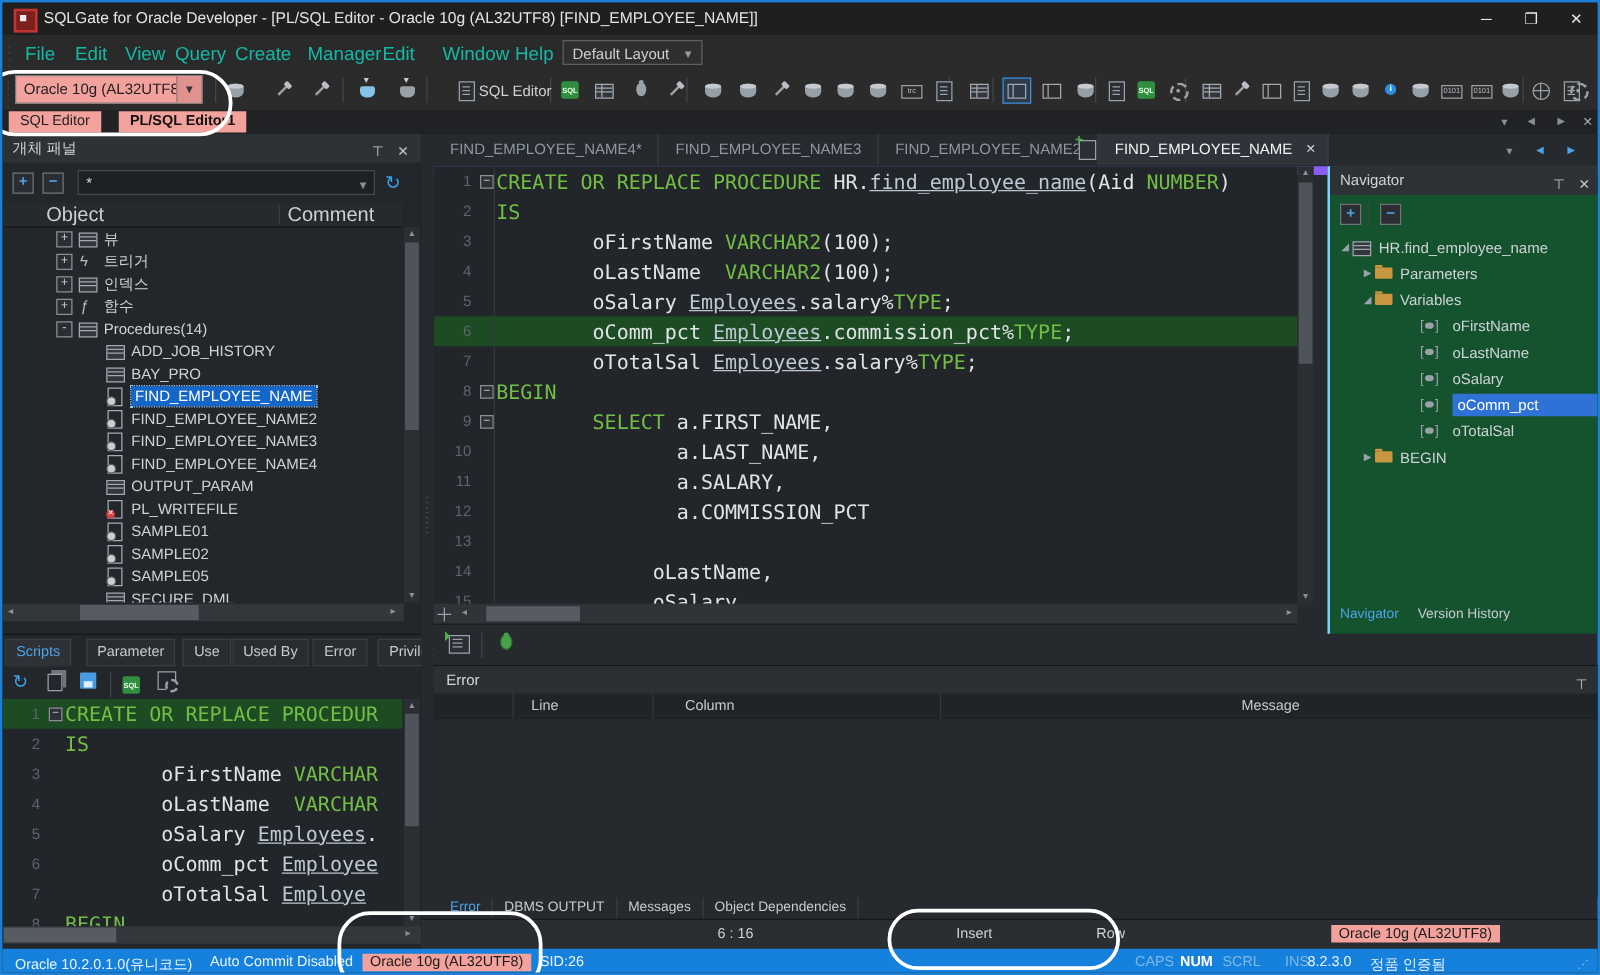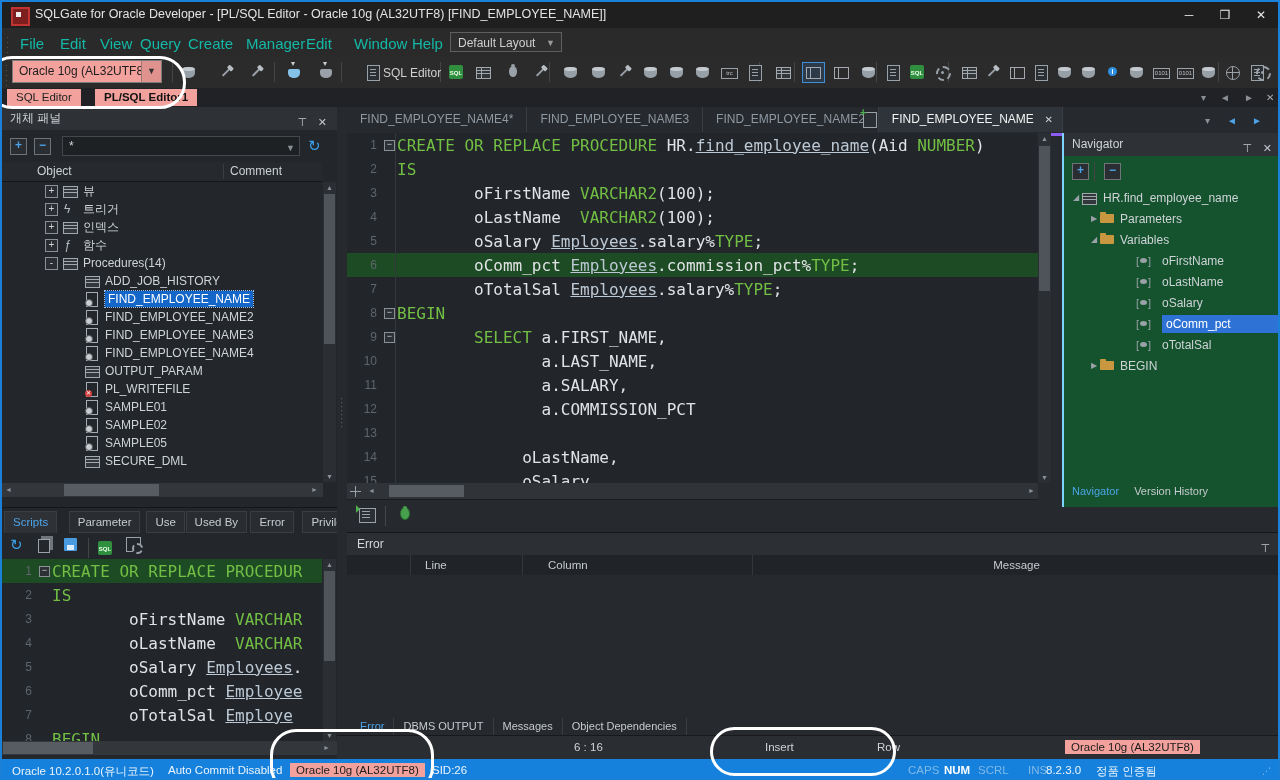--- a/index.html
+++ b/index.html
@@ -75,21 +75,21 @@
   #obj-panel{left:0;top:105px;width:335px;height:400px;background:#23272b;border-right:1px solid #1a1c1f;}
   .panel-head{position:absolute;left:0;top:0;right:0;height:23px;background:#2e3237;
      font-size:12px;color:#ced3d7;line-height:23px;padding-left:8px;box-sizing:border-box;}
   .ph-x{position:absolute;top:4px;font-size:11px;color:#c3c7cb;}
   .sqbtn{position:absolute;width:15px;height:15px;border:1px solid #6f7479;background:#2a2e32;
      color:#4da3e8;font-size:12px;line-height:13px;text-align:center;font-weight:bold;}
   #obj-filter{position:absolute;left:60px;top:29px;width:238px;height:20px;background:#1e2124;
      border:1px solid #44484d;box-sizing:border-box;font-size:12px;color:#d3d7db;line-height:18px;padding-left:6px;}
   #obj-filter .dd{position:absolute;right:4px;top:2px;color:#8a9096;font-size:9px;}
   #obj-colhead{position:absolute;left:0;top:55px;width:320px;height:19px;background:#26292d;
-     border-bottom:1px solid #141619;font-size:12px;color:#ccd1d5;}
+     border-bottom:1px solid #141619;font-size:16px;color:#ccd1d5;}
   #obj-tree{position:absolute;left:0;top:75px;width:320px;height:300px;overflow:hidden;}
   .trow{height:18px;display:flex;align-items:center;font-size:12px;color:#ced3d7;white-space:nowrap;}
   .expbox{width:11px;height:11px;border:1px solid #8a9096;background:#2a2e32;color:#cfd3d7;
      font-size:10px;line-height:9px;text-align:center;flex:0 0 11px;margin-right:5px;}
   .ticon{width:15px;height:14px;position:relative;flex:0 0 15px;margin-right:5px;}
   .ticon .pg{position:absolute;left:1px;top:0;width:10px;height:13px;border:1px solid #a4abb1;background:#23272b;}
   .ticon .gear-dot{position:absolute;left:0;bottom:-1px;width:6px;height:6px;background:#c9ced3;border-radius:50%;border:1px solid #55595d;}
   .ticon .errdot{position:absolute;left:0;bottom:-1px;width:7px;height:7px;background:#d24040;border-radius:50%;
       color:#fff;font-size:6px;line-height:7px;text-align:center;}
   .ticon .g{position:absolute;left:0;top:2px;width:13px;height:10px;border:1px solid #a2a8ae;background:#32373c;}
@@ -113,21 +113,21 @@
   .lnum{flex:0 0 30px;text-align:right;font-size:12px;color:#5d656d;padding-right:6px;}
   .foldc{flex:0 0 14px;position:relative;height:24px;}
   .foldbox{position:absolute;left:1px;top:7px;width:9px;height:9px;border:1px solid #8a9096;background:#2d3135;
      color:#cfd3d7;font-size:9px;line-height:7px;text-align:center;}
   .ctext{margin:0;font-family:"DejaVu Sans Mono",monospace;font-size:16px;white-space:pre;color:#e0e3e6;}
   .tk-kw{color:#72bf44;} .tk-pl{color:#e0e3e6;}
   .tk-ln{color:#bcc8d4;text-decoration:underline;}
   .hlrow{background:#1d4b23;}
 
   
-  #edtabs{left:345px;top:105px;width:933px;height:26px;background:#26292e;border-bottom:3px solid #8b5cf6;}
+  #edtabs{left:345px;top:105px;width:933px;height:26px;background:#26292e;border-bottom:7px solid #8b5cf6;}
   .edtab{position:relative;float:left;height:25px;line-height:25px;font-size:12px;color:#8f98a1;
      padding:0 13px;border-right:1px solid #3a3e43;}
   .edtab.act{background:#2f343a;color:#f2f3f4;padding-right:28px;}
   .edtab .clx{position:absolute;right:9px;top:0;color:#cdd2d6;font-size:10px;}
   #newtab-icon{position:absolute;top:5px;width:12px;height:14px;border:1px solid #9aa2a8;background:#2b2f33;}
   #newtab-icon::before{content:"+";position:absolute;left:-4px;top:-7px;color:#4fae4f;font-size:11px;font-weight:bold;}
   #editor{left:345px;top:131px;width:691px;height:350px;background:#22262a;overflow:hidden;}
   #editor .gsep{position:absolute;left:48px;top:0;bottom:0;width:1px;background:#33383d;}
   #ed-vscroll{left:1036px;top:131px;width:13px;height:350px;background:#2b2f33;}
   #ed-hscroll{left:345px;top:481px;width:691px;height:16px;background:#303438;}
@@ -407,20 +407,26 @@
           <span>Procedures(14)</span>
         </div>
         <div class="trow" style="padding-left: 83px;">
           <span class="ticon">
             <span class="g"></span>
           </span>
           <span>ADD_JOB_HISTORY</span>
         </div>
         <div class="trow" style="padding-left: 83px;">
           <span class="ticon">
+            <span class="g"></span>
+          </span>
+          <span>BAY_PRO</span>
+        </div>
+        <div class="trow" style="padding-left: 83px;">
+          <span class="ticon">
             <span class="pg"></span>
             <span class="gear-dot"></span>
           </span>
           <span class="tsel">FIND_EMPLOYEE_NAME</span>
         </div>
         <div class="trow" style="padding-left: 83px;">
           <span class="ticon">
             <span class="pg"></span>
             <span class="gear-dot"></span>
           </span>

